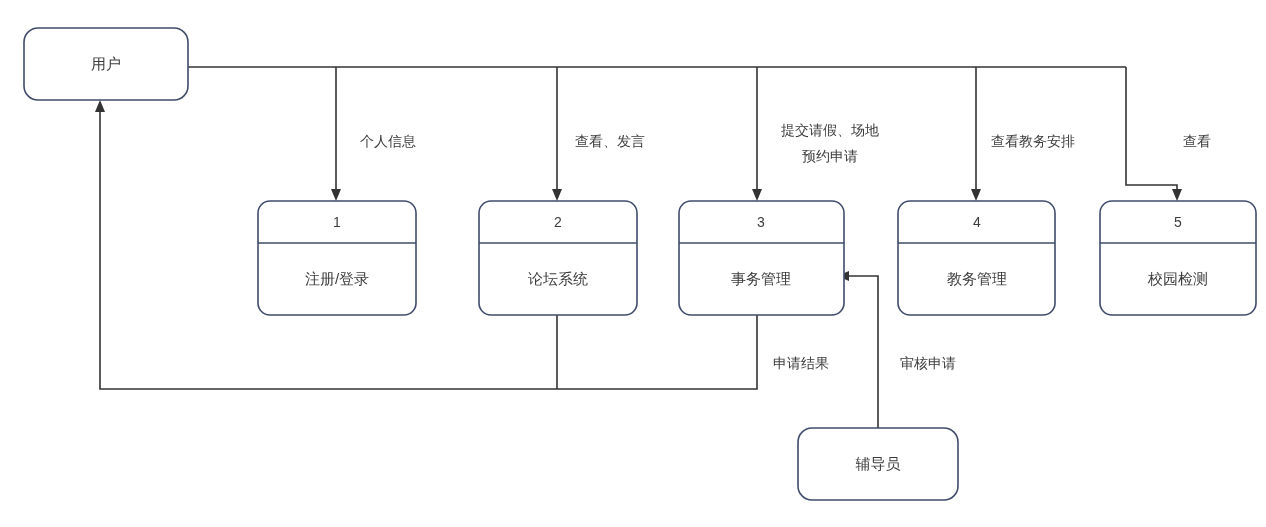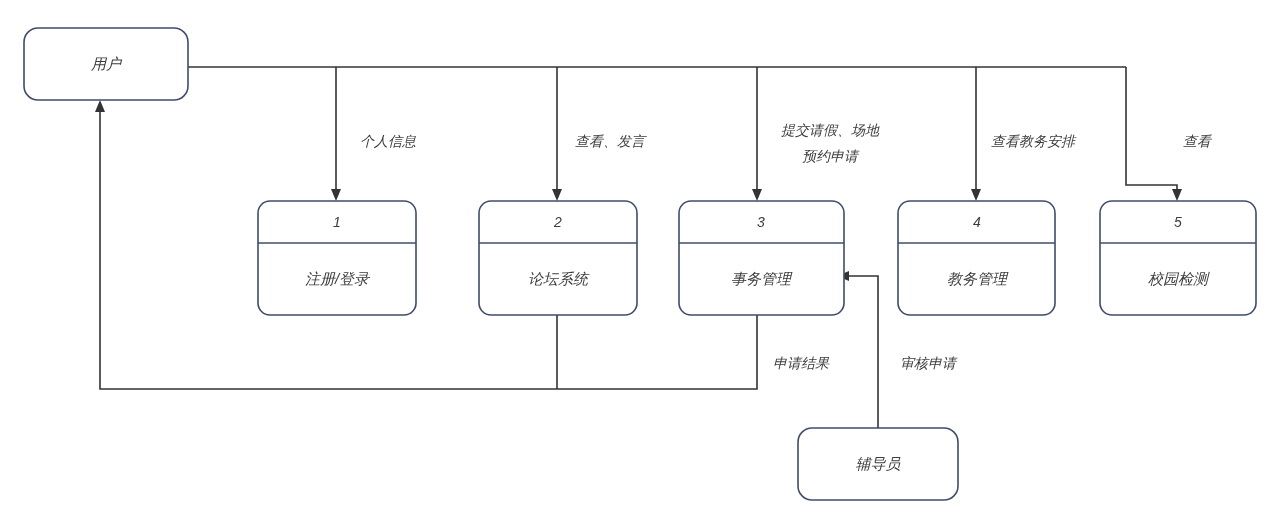--- a/index.html
+++ b/index.html
@@ -10,21 +10,20 @@
   body {
     width: 1266px;
     height: 527px;
     font-family: "Liberation Sans", "DejaVu Sans", sans-serif;
     overflow: hidden;
   }
   #diagram-root {
     position: relative;
     width: 1266px;
     height: 527px;
-    font-style: italic;
   }
   svg.dfd {
     display: block;
     width: 1266px;
     height: 527px;
   }
   .node-shape {
     fill: #ffffff;
     stroke: #3f4c6b;
     stroke-width: 1.6;

